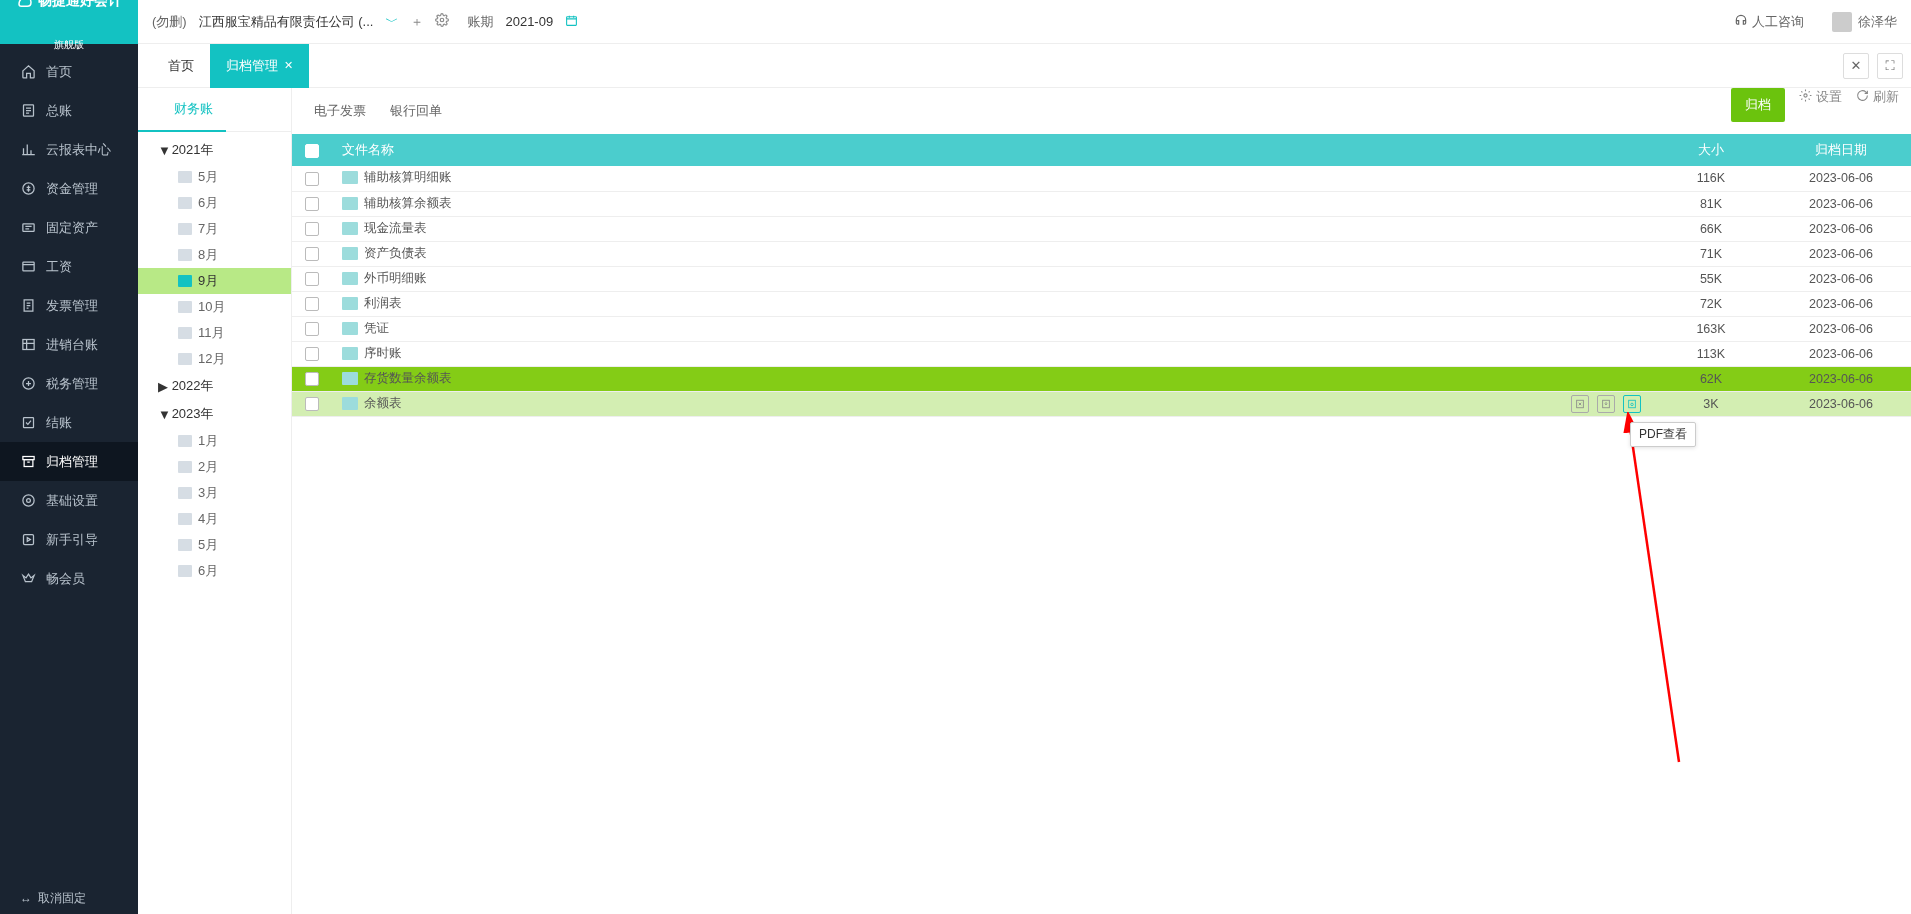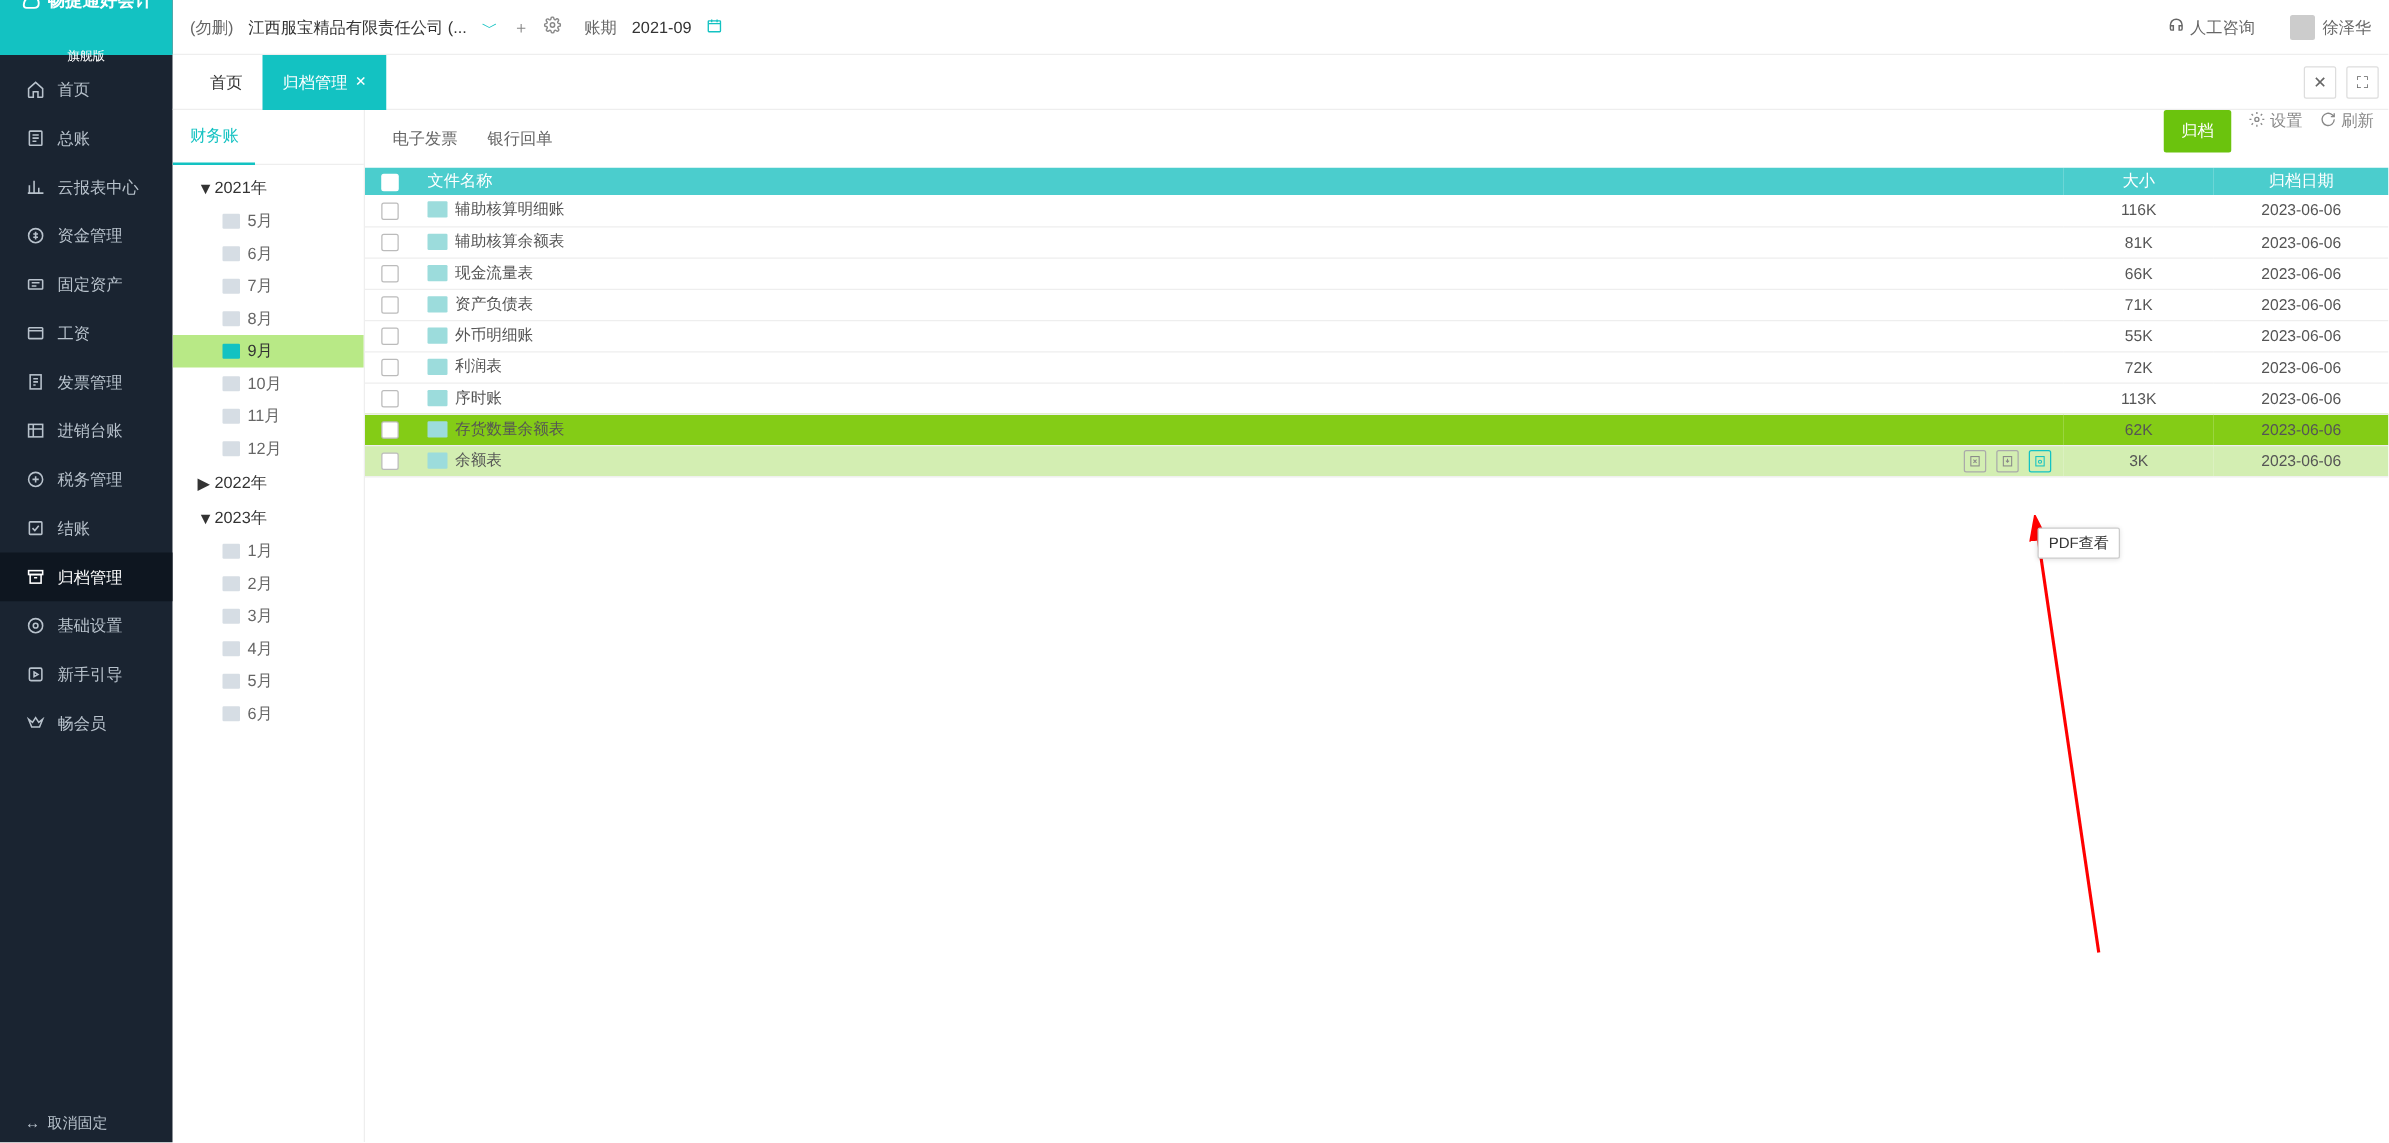--- a/index.html
+++ b/index.html
@@ -39,21 +39,21 @@
 .tabsbar-right { margin-left: auto; display: flex; align-items: center; gap: 8px; padding-right: 8px; }
 .square-btn { width: 26px; height: 26px; border: 1px solid #ddd; display: flex; align-items: center; justify-content: center; border-radius: 2px; cursor: pointer; color: #666; }
 
 
 .content { flex: 1; display: flex; overflow: hidden; }
 
 
 .inner-left { width: 154px; border-right: 1px solid #eee; display: flex; flex-direction: column; }
 .inner-tabs { display: flex; border-bottom: 1px solid #eee; }
 .inner-tab { flex: 0 0 auto; padding: 12px 13px; cursor: pointer; font-size: 13px; color: #666; text-align:center; }
-.inner-tab:first-child { padding-left: 14px;}
+.inner-tab:first-child { padding-left: 36px;}
 .inner-tab.active { color: #13c2c2; border-bottom: 2px solid #13c2c2; margin-bottom: -1px; }
 .tree { flex: 1; overflow-y: auto; padding: 4px 0; }
 .tree-year { height: 28px; display: flex; align-items: center; padding-left: 20px; cursor: pointer; }
 .tree-year .tri { width: 10px; display: inline-block; }
 .tree-month { height: 26px; display: flex; align-items: center; padding-left: 40px; cursor: pointer; gap: 6px; color: #666; }
 .tree-month.active { background: #b8e986; color: #333; }
 .tree-month .folder { width: 14px; height: 12px; display: inline-block; }
 .folder-closed { background: #d6dde4; border-radius: 1px; }
 .folder-open { background: #13c2c2; border-radius: 1px; }
 
@@ -61,21 +61,21 @@
 .right-panel { flex: 1; display: flex; flex-direction: column; overflow: hidden; }
 .toolbar { height: 46px; display: flex; align-items: flex-start; padding: 0 12px; gap: 14px; }
 .toolbar-spacer { flex: 1; }
 .tool-sub-tab { font-size: 13px; color: #666; cursor: pointer; height: 46px; display:flex; align-items:center;}
 .btn-primary { background: #6bc30d; color: #fff; border: none; border-radius: 2px; height: 34px; padding: 0 14px; cursor: pointer; font-size: 13px; }
 .tool-link { color: #888; cursor: pointer; display: flex; align-items: center; gap: 4px; font-size: 13px;}
 
 
 .table-wrap { flex: 1; overflow-y: auto; position: relative;}
 table { width: 100%; border-collapse: collapse; }
-thead th { background: #4bcdcd; color: #fff; font-weight: normal; text-align: left; height: 22px; padding: 0 10px; font-size: 13px; }
+thead th { background: #4bcdcd; color: #fff; font-weight: normal; text-align: left; height: 32px; padding: 0 10px; font-size: 13px; }
 thead th.center { text-align: center; }
 tbody td { height: 25px; border-bottom: 1px solid #eee; padding: 0 10px; font-size: 12.5px; color: #555; white-space: nowrap; }
 tbody td.center { text-align: center; }
 tbody tr.selected td { background: #84cc16; }
 tbody tr.hover td { background: #d3eeb2; }
 .chk { width: 14px; height: 14px; border: 1px solid #bbb; border-radius: 2px; display: inline-block; background: #fff; vertical-align: middle;}
 .folder-cell { display: inline-flex; align-items: center; gap: 6px; }
 .folder-ic { width: 16px; height: 13px; background: #9cdcdc; border-radius: 1px; display: inline-block; }
 .col-chk { width: 40px; }
 .col-size { width: 120px; }
@@ -448,20 +448,29 @@
                     <span class="folder-ic"></span>
                     <span>利润表</span>
                   </span></td>
                 <td class="center">72K</td>
                 <td class="center">2023-06-06</td>
               </tr>
               <tr>
                 <td class="center"><span class="chk"></span></td>
                 <td><span class="folder-cell">
                     <span class="folder-ic"></span>
+                    <span>凭证</span>
+                  </span></td>
+                <td class="center">163K</td>
+                <td class="center">2023-06-06</td>
+              </tr>
+              <tr>
+                <td class="center"><span class="chk"></span></td>
+                <td><span class="folder-cell">
+                    <span class="folder-ic"></span>
                     <span>序时账</span>
                   </span></td>
                 <td class="center">113K</td>
                 <td class="center">2023-06-06</td>
               </tr>
               <tr class="selected">
                 <td class="center"><span class="chk"></span></td>
                 <td><span class="folder-cell">
                     <span class="folder-ic"></span>
                     <span>存货数量余额表</span>

